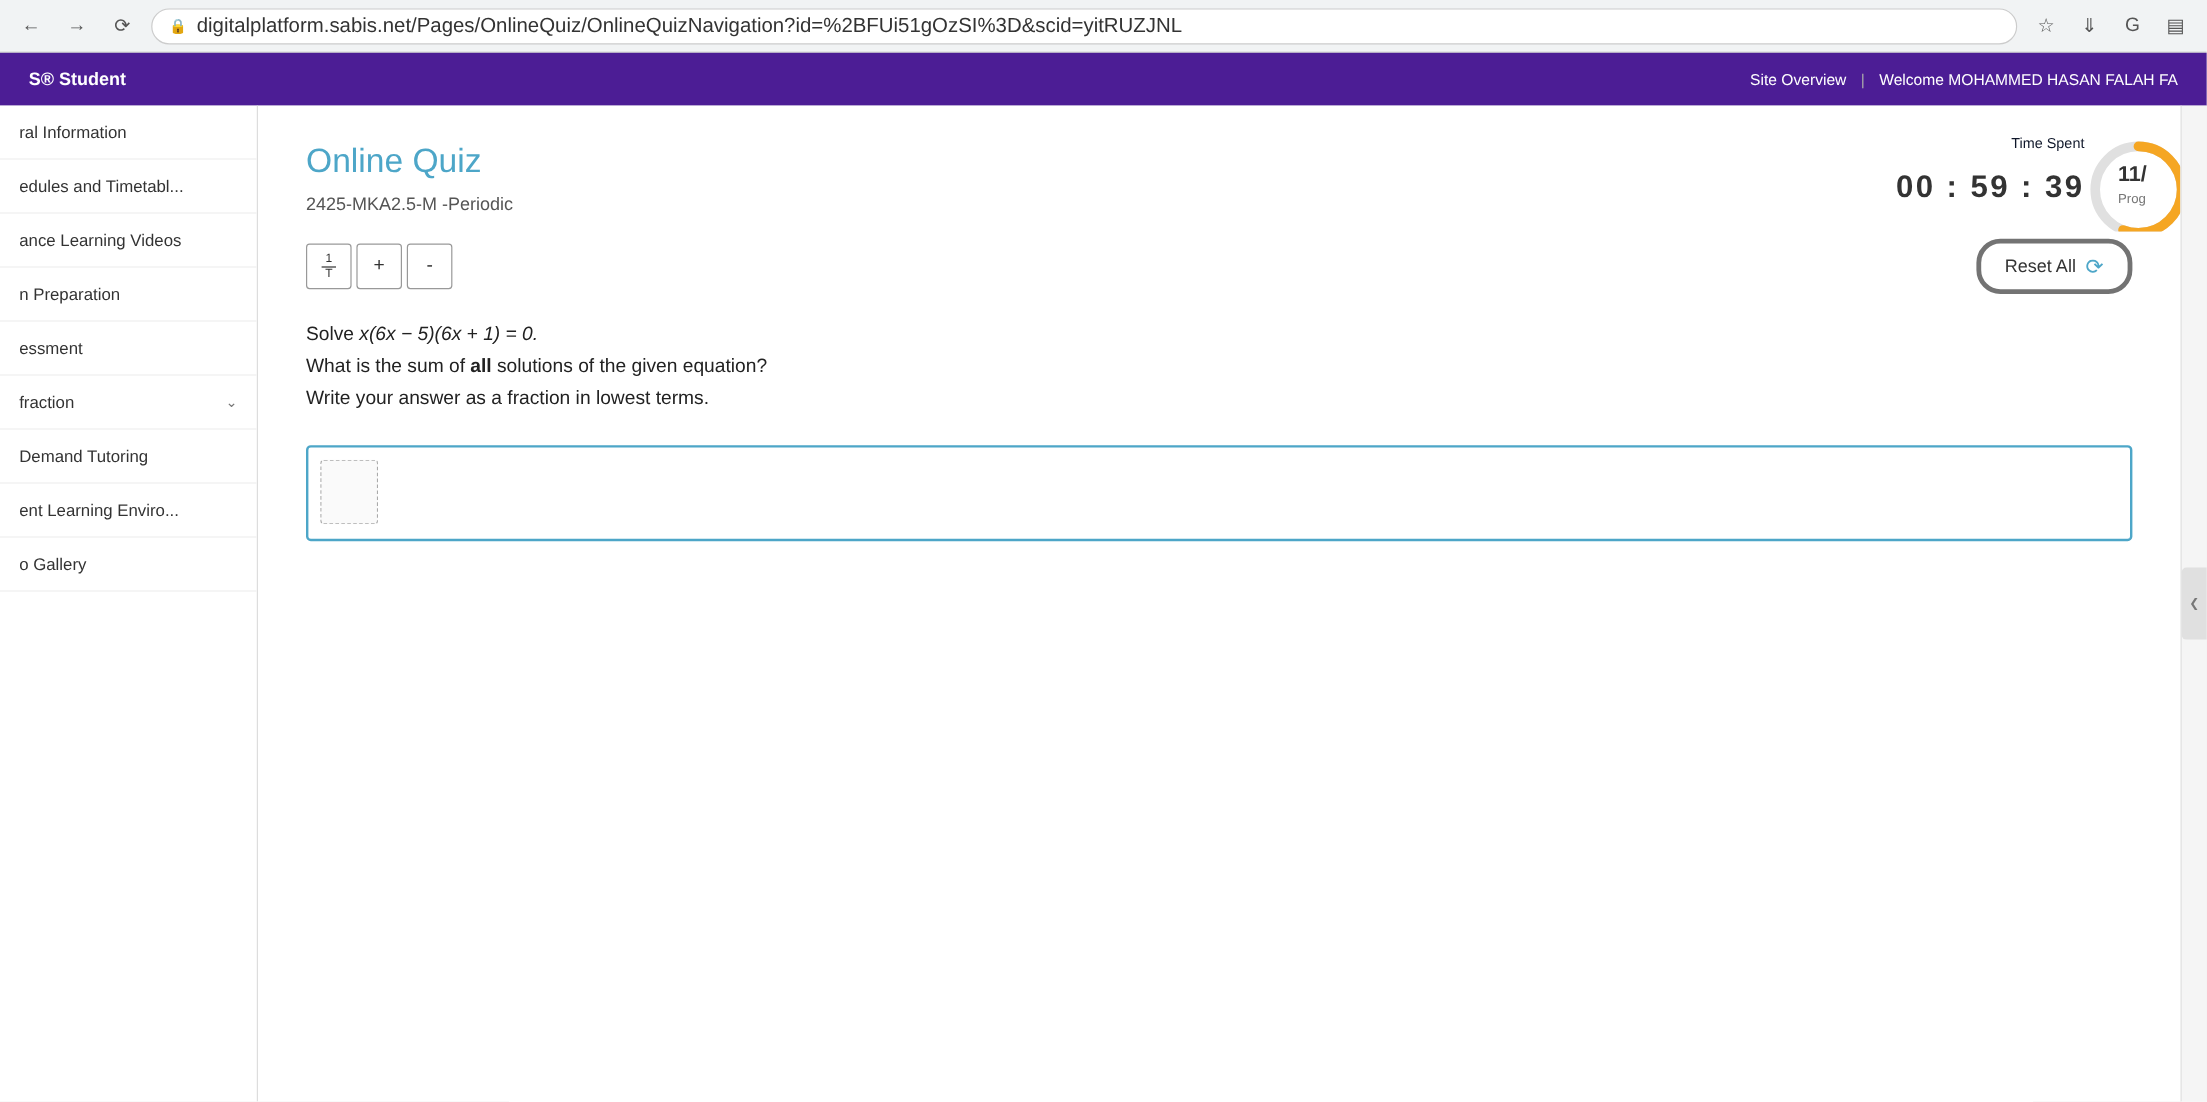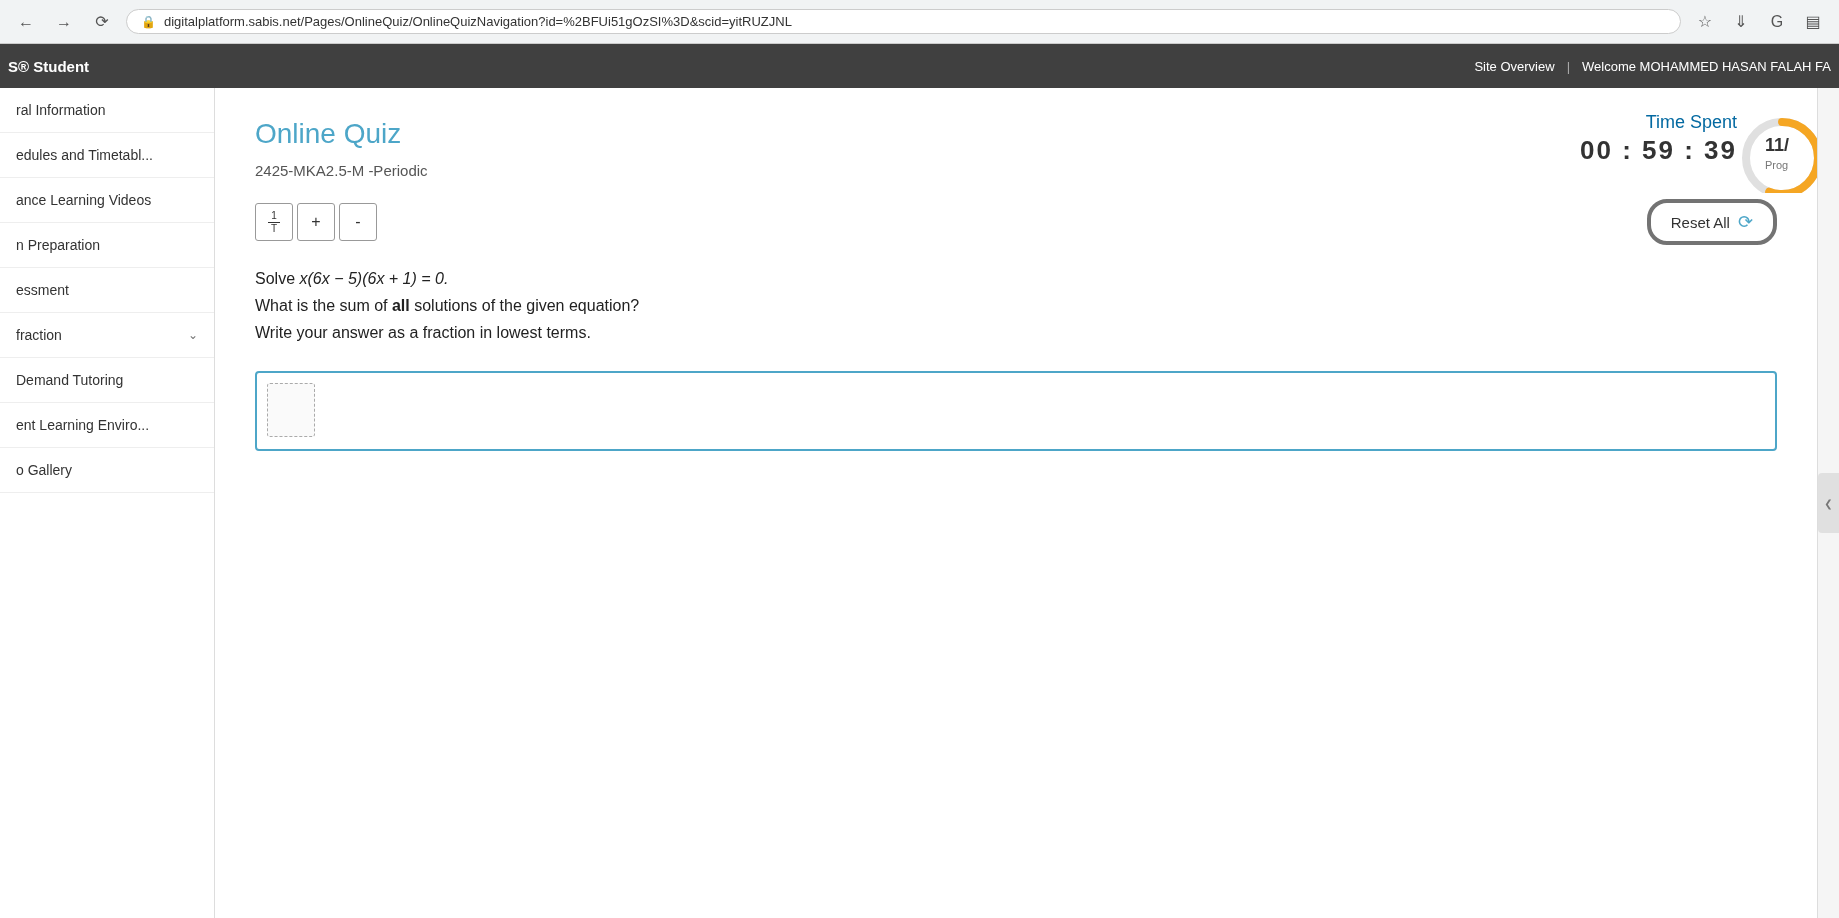--- a/index.html
+++ b/index.html
@@ -32,38 +32,38 @@
       border: 1px solid #ccc;
       border-radius: 20px;
       padding: 4px 14px;
       font-size: 13px;
       color: #333;
       display: flex;
       align-items: center;
       gap: 8px;
     }
     .address-bar-icon { color: #777; font-size: 12px; }
-    .address-text { flex: 1; font-size: 13px; color: #333; white-space: nowrap; overflow: hidden; text-overflow: ellipsis; }
+    .address-text { flex: 1; font-size: 17px; color: #333; white-space: nowrap; overflow: hidden; text-overflow: ellipsis; }
     .browser-actions { display: flex; align-items: center; gap: 8px; }
     .browser-action-btn {
       background: none; border: none; cursor: pointer;
       font-size: 16px; color: #555;
       width: 28px; height: 28px;
       display: flex; align-items: center; justify-content: center;
       border-radius: 50%;
     }
 
     
     .top-nav {
-      background: #404040;
+      background: #4c1d95;
       color: #fff;
       display: flex;
       align-items: center;
       justify-content: space-between;
-      padding: 0 8px;
+      padding: 0 24px;
       height: 44px;
     }
     .top-nav-left { font-size: 15px; font-weight: bold; color: #fff; }
     .top-nav-right { display: flex; align-items: center; gap: 12px; font-size: 13px; color: #fff; }
     .top-nav-divider { color: #aaa; }
 
     
     .main-layout {
       display: flex;
       height: calc(918px - 44px - 44px);
@@ -183,23 +183,23 @@
     }
 
     
     .timer-section {
       position: absolute;
       top: 24px;
       right: 80px;
       text-align: right;
     }
     .time-spent-label {
-      font-size: 18px;
-      color: #0369a1;
-      margin-bottom: 2px;
+      font-size: 12px;
+      color: #0f172a;
+      margin-bottom: 14px;
     }
     .time-value {
       font-size: 26px;
       font-weight: bold;
       color: #333;
       letter-spacing: 2px;
     }
 
     
     .progress-circle-container {

